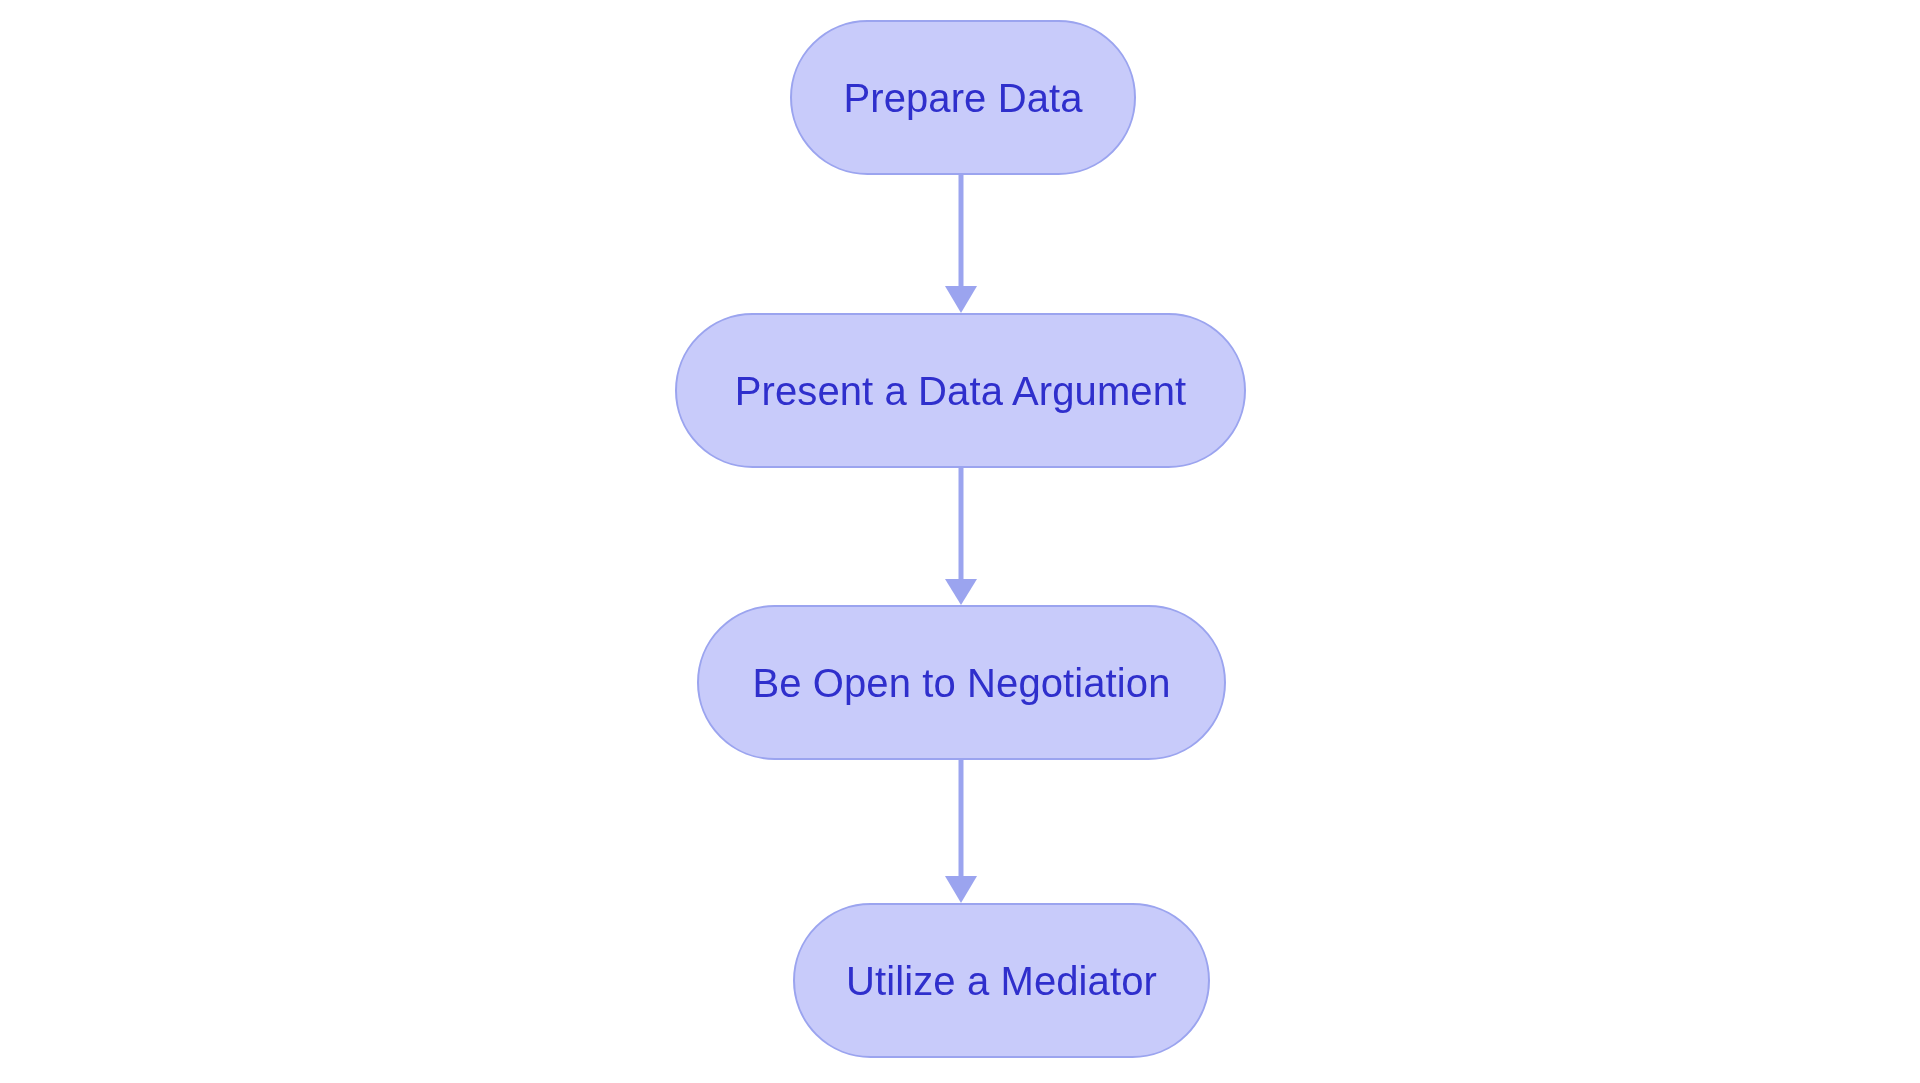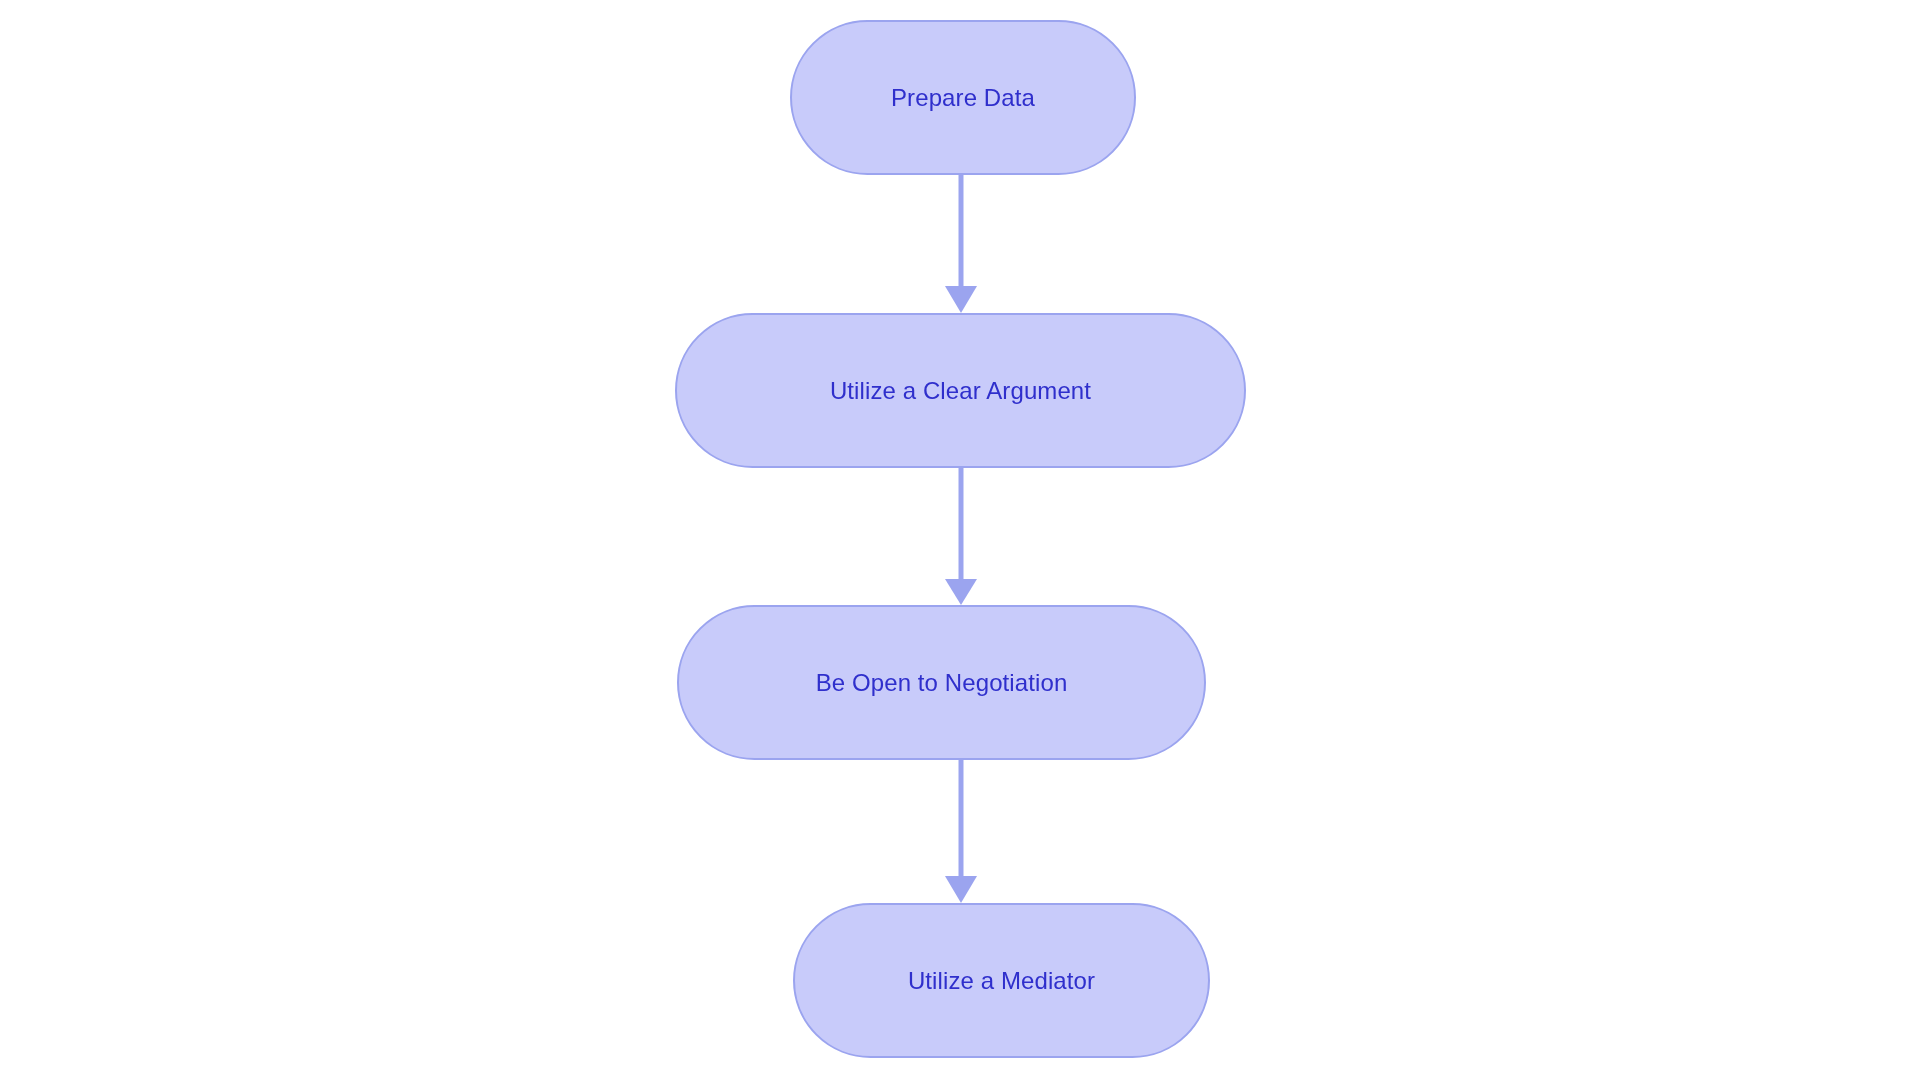--- a/index.html
+++ b/index.html
@@ -34,31 +34,31 @@
     align-items: center;
     justify-content: center;
     background: #c8cbfa;
     border: 2px solid #9ba4ef;
     border-radius: 9999px;
     z-index: 2;
   }
   .node-label {
     color: #2f2fcc;
     font-family: "Liberation Sans", sans-serif;
-    font-size: 24px;
+    font-size: 40px;
     font-weight: 400;
     letter-spacing: 0.1px;
     white-space: nowrap;
     line-height: 1;
     user-select: none;
   }
   
   #node-prepare-data      { left: 790px;  top: 20px;   width: 346px; height: 155px; }
   #node-present-argument  { left: 675px;  top: 313px;  width: 571px; height: 155px; }
-  #node-open-negotiation  { left: 677px;  top: 605px;  width: 529px; height: 155px; justify-content: center; }
+  #node-open-negotiation  { left: 697px;  top: 605px;  width: 529px; height: 155px; justify-content: center; }
   #node-utilize-mediator  { left: 793px;  top: 903px;  width: 417px; height: 155px; }
 </style>
 </head>
 <body>
 
 <div id="flowchart-canvas">
 
   <svg class="edge-layer" width="1920" height="1083" viewBox="0 0 1920 1083" xmlns="http://www.w3.org/2000/svg">
 
     <g>
@@ -75,21 +75,21 @@
       <line x1="961" y1="760" x2="961" y2="877" stroke="#9ba4ef" stroke-width="5"></line>
       <polygon points="945,876 977,876 961,903" fill="#9ba4ef"></polygon>
     </g>
   </svg>
 
   <div class="node" id="node-prepare-data">
     <span class="node-label">Prepare Data</span>
   </div>
 
   <div class="node" id="node-present-argument">
-    <span class="node-label">Utilize a Clear Argument</span>
+    <span class="node-label">Present a Data Argument</span>
   </div>
 
   <div class="node" id="node-open-negotiation">
     <span class="node-label">Be Open to Negotiation</span>
   </div>
 
   <div class="node" id="node-utilize-mediator">
     <span class="node-label">Utilize a Mediator</span>
   </div>
 

